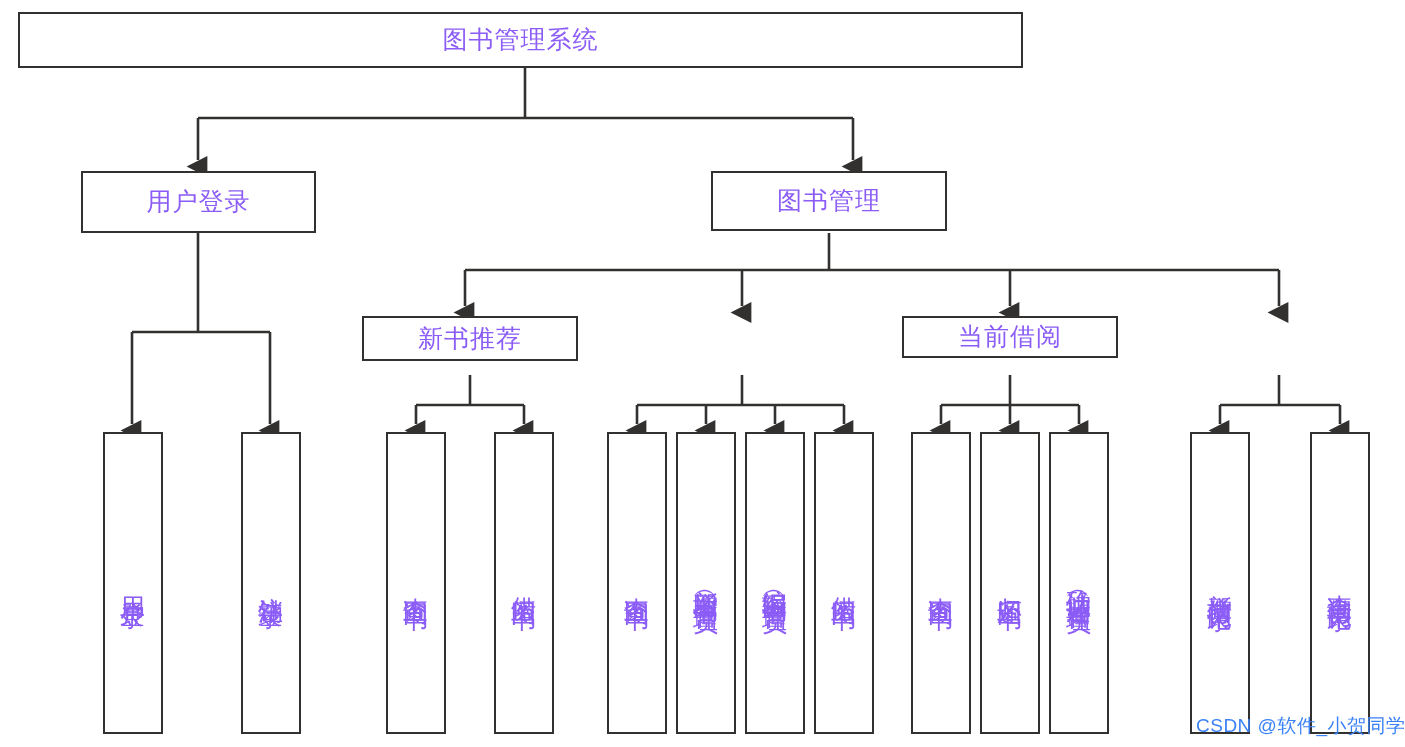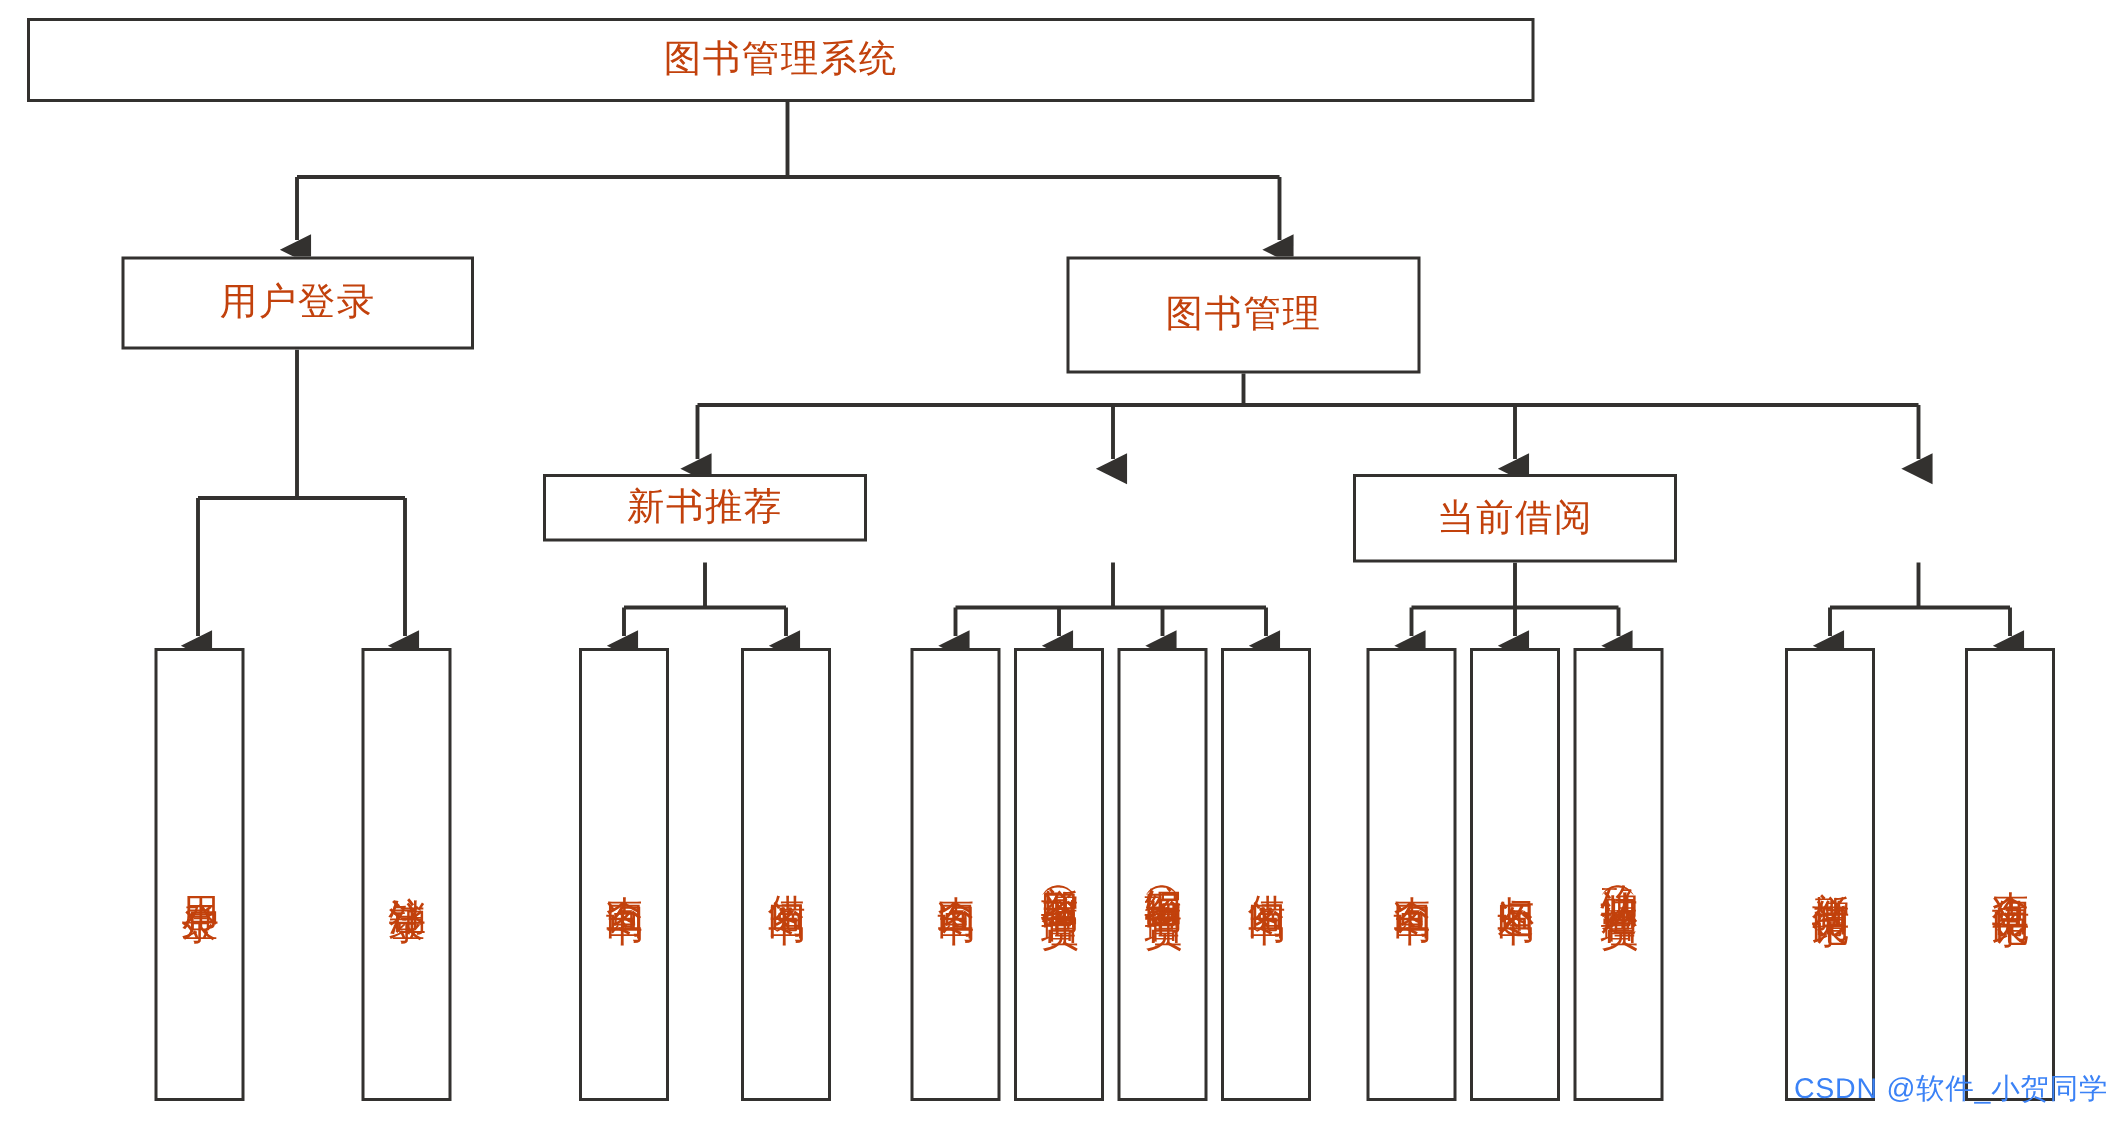--- a/index.html
+++ b/index.html
@@ -27,21 +27,21 @@
     pointer-events: none;
   }
   .node {
     position: absolute;
     box-sizing: border-box;
     border: 2.5px solid #33312f;
     background: #ffffff;
     display: flex;
     align-items: center;
     justify-content: center;
-    color: #c2410c;
+    color: #8b5cf6;
   }
   .node.horizontal {
     font-size: 25px;
     letter-spacing: 1px;
     line-height: 1.1;
   }
   .node.vertical {
     font-size: 25px;
     letter-spacing: 1px;
   }
@@ -120,28 +120,28 @@
     </g>
   </svg>
 
   <div class="node horizontal node-root" style="left:18px; top:12px; width:1005px; height:56px;">
     <span>图书管理系统</span>
   </div>
 
   <div class="node horizontal" style="left:81px; top:171px; width:235px; height:62px;">
     <span>用户登录</span>
   </div>
-  <div class="node horizontal" style="left:711px; top:171px; width:236px; height:78px;">
+  <div class="node horizontal" style="left:711px; top:171px; width:236px; height:60px;">
     <span>图书管理</span>
   </div>
 
   <div class="node horizontal" style="left:362px; top:316px; width:216px; height:45px;">
     <span>新书推荐</span>
   </div>
-  <div class="node horizontal" style="left:902px; top:316px; width:216px; height:59px;">
+  <div class="node horizontal" style="left:902px; top:316px; width:216px; height:42px;">
     <span>当前借阅</span>
   </div>
 
   <div class="node vertical" style="left:103px; top:432px; width:60px; height:302px;">
     <span class="vlabel">用户登录</span>
   </div>
   <div class="node vertical" style="left:241px; top:432px; width:60px; height:302px;">
     <span class="vlabel">注销登录</span>
   </div>
 

